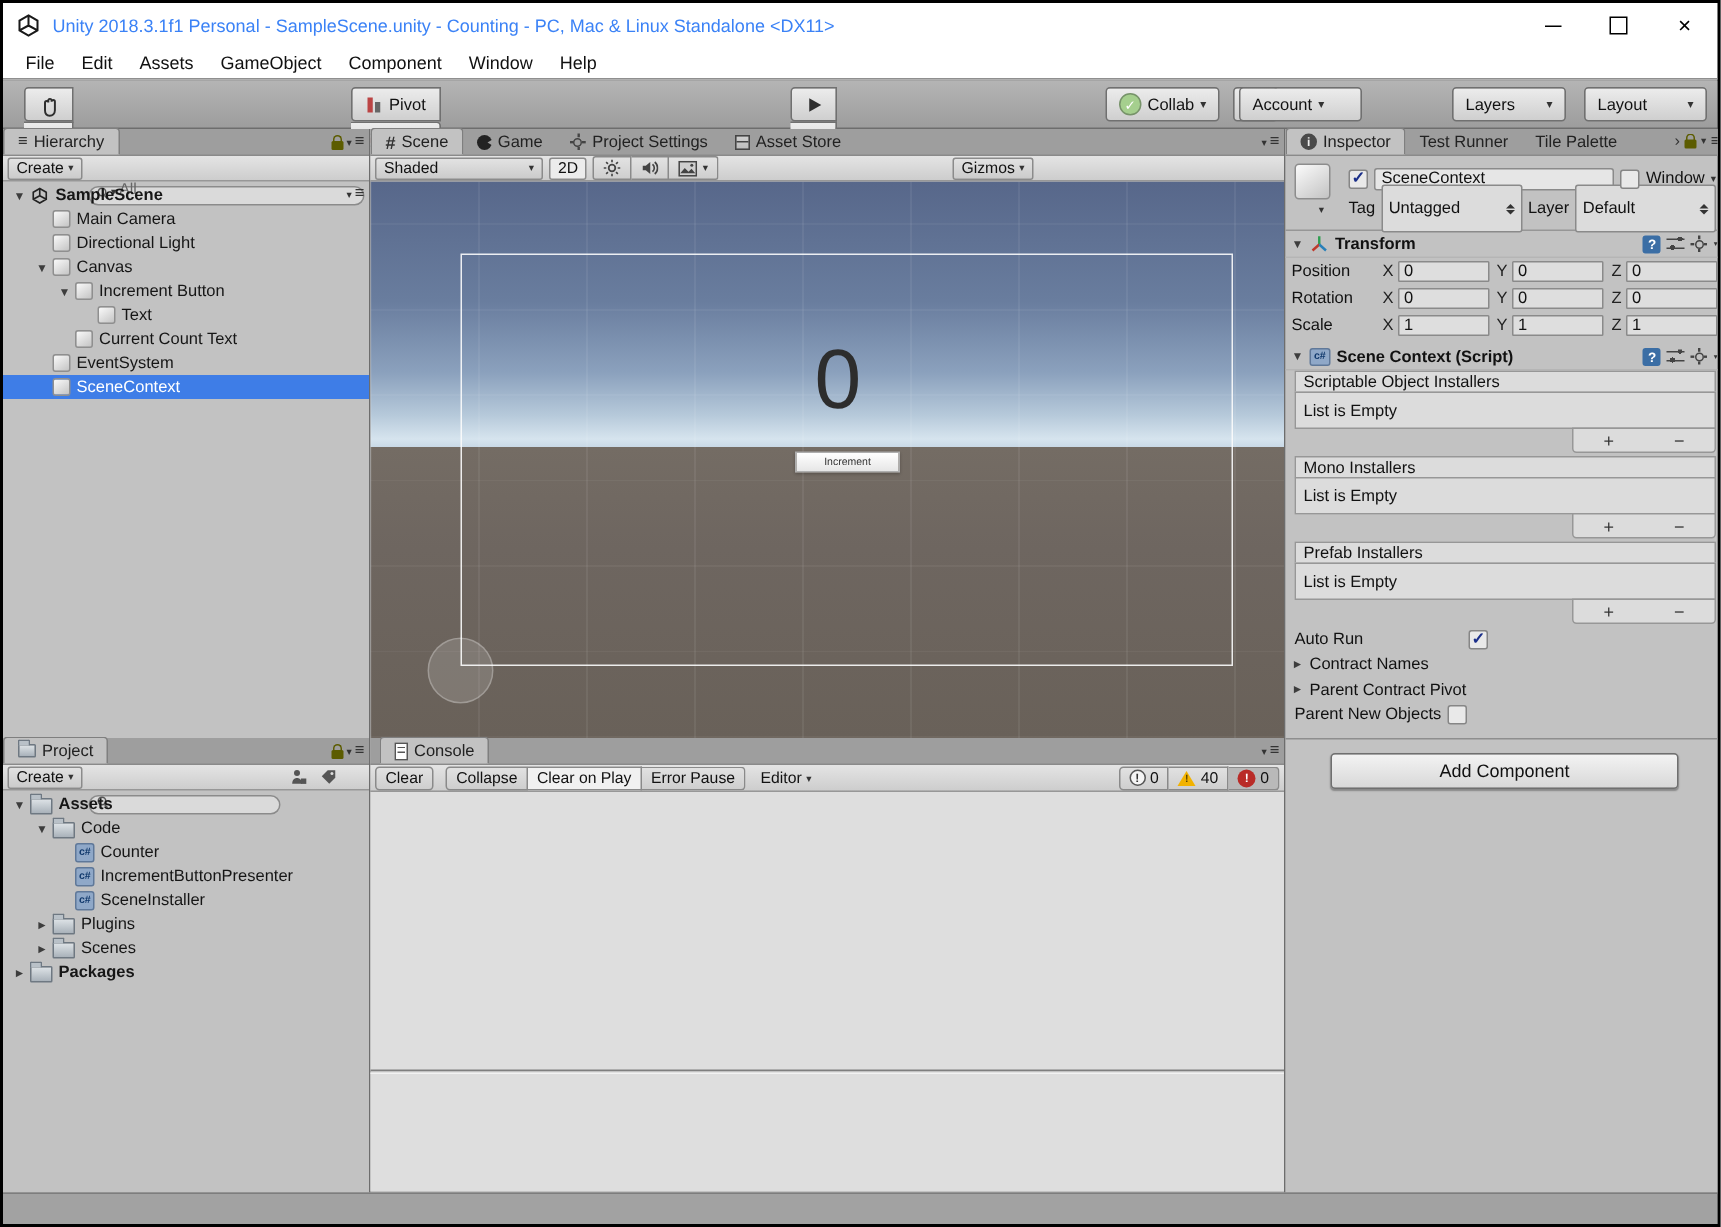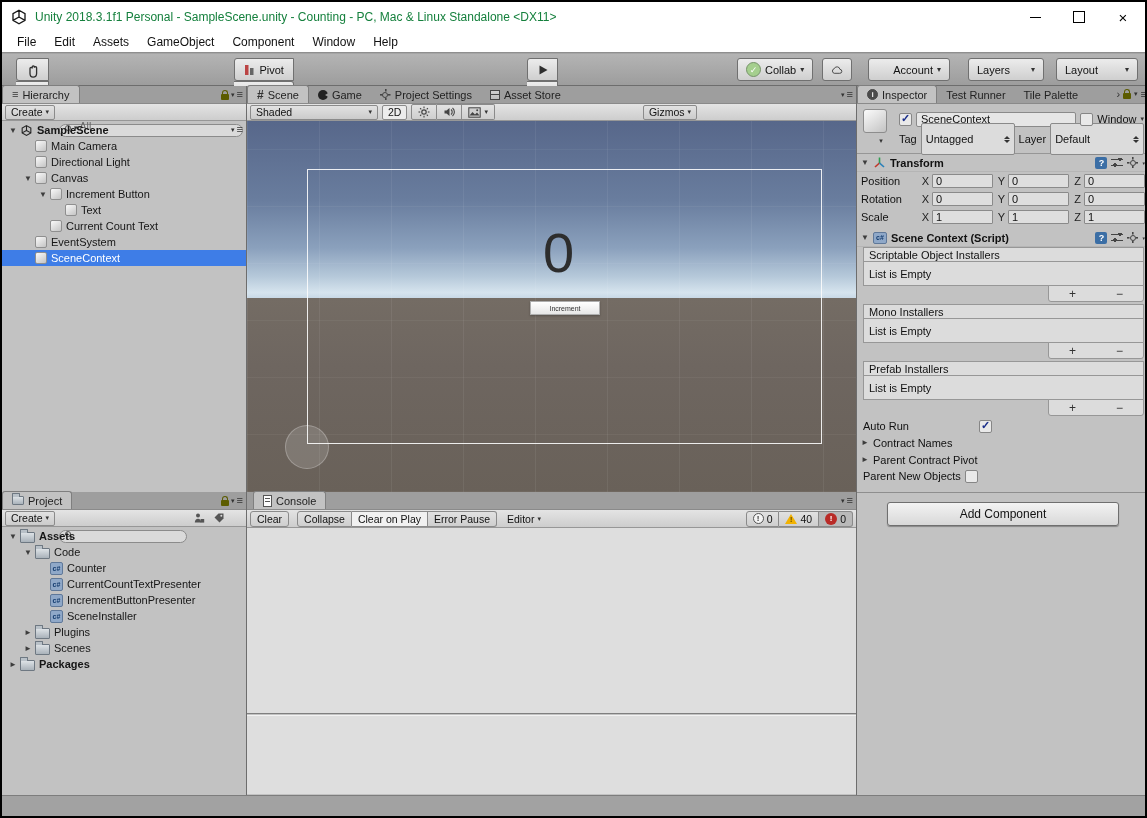--- a/index.html
+++ b/index.html
@@ -1,20 +1,20 @@
 <!DOCTYPE html>
 <html><head>
 <meta charset="utf-8">
 <style>
   html,body{margin:0;padding:0;background:#6f6f6f;font-family:"Liberation Sans",sans-serif;}
   .window{position:relative;width:1143px;height:814px;border:2px solid #000;background:#a5a5a5;overflow:hidden;
           font-size:11px;color:#111;-webkit-user-select:none;user-select:none;}
   
   .titlebar{position:absolute;left:0;top:0;right:0;height:30px;background:#fff;display:flex;align-items:center;padding-left:8px;box-sizing:border-box;}
-  .titlebar .title{font-size:12px;margin-left:7px;color:#15803d;white-space:nowrap;}
+  .titlebar .title{font-size:12px;margin-left:7px;color:#3b82f6;white-space:nowrap;}
   .wctrls{position:absolute;right:0;top:0;height:30px;display:flex;}
   .wbtn{width:44px;height:30px;display:flex;align-items:center;justify-content:center;color:#000;}
   .min-glyph{display:block;width:11px;height:1px;background:#000;}
   .max-glyph{display:block;width:10px;height:10px;border:1px solid #000;}
   .close-glyph{font-size:15px;line-height:1;}
   
   .menubar{position:absolute;left:0;top:30px;right:0;height:21px;background:#fff;display:flex;align-items:center;padding-left:6px;box-sizing:border-box;border-bottom:1px solid #8f8f8f;}
   .menu-item{font-size:12px;padding:0 9px;height:100%;display:flex;align-items:center;}
   
   .toolbar{position:absolute;left:0;top:52px;right:0;height:31px;background:linear-gradient(#b4b4b4,#9d9d9d);border-bottom:1px solid #6d6d6d;}
@@ -26,21 +26,21 @@
   .tool{width:33px;padding:0;}
   .tool.active{background:linear-gradient(#5c5c5c,#7b7b7b);}
   .tool.active svg *{stroke:#f0f0f0;}
   .tool.active svg .fl{fill:#f0f0f0;stroke:none;}
   .dd-arrow{font-size:8px;color:#333;line-height:1;}
   .tools-pos{position:absolute;left:14px;top:4px;}
   .pivot-pos{position:absolute;left:232px;top:4px;}
   .play-pos{position:absolute;left:525px;top:4px;}
   .collab-pos{position:absolute;left:735px;top:4px;}
   .cloud-pos{position:absolute;left:820px;top:4px;width:30px;}
-  .account-pos{position:absolute;left:866px;top:4px;width:82px;justify-content:flex-end;}
+  .account-pos{position:absolute;left:824px;top:4px;width:82px;justify-content:flex-start;}
   .layers-pos{position:absolute;left:966px;top:4px;width:76px;justify-content:space-between;}
   .layout-pos{position:absolute;left:1054px;top:4px;width:82px;justify-content:space-between;}
   .collab-badge{width:13px;height:13px;border-radius:50%;background:#a5cf8e;border:1px solid #77936a;color:#fff;font-size:9px;display:flex;align-items:center;justify-content:center;}
   
   .panel{position:absolute;background:#c2c2c2;box-sizing:border-box;}
   .p-hier{left:0;top:84px;width:245px;height:406px;border-right:1px solid #6d6d6d;}
   .p-proj{left:0;top:490px;width:245px;height:303px;border-right:1px solid #6d6d6d;}
   .p-scene{left:245px;top:84px;width:610px;height:406px;border-right:1px solid #6d6d6d;}
   .p-cons{left:245px;top:490px;width:610px;height:303px;border-right:1px solid #6d6d6d;}
   .p-insp{left:855px;top:84px;width:292px;height:709px;}
@@ -381,21 +381,21 @@
       <span class="tab">
         <span class="crate"></span>
         <span>Asset Store</span>
       </span>
       <span class="panel-menu">
         <span class="tri-sm">▾</span>
         <span class="bars">≡</span>
       </span>
     </div>
     <div class="striprow">
-      <span class="flatbtn" style="width:128px;justify-content:space-between">
+      <span class="flatbtn" style="width:112px;justify-content:space-between">
         <span>Shaded</span>
         <span class="tri-sm">▾</span>
       </span>
       <span class="flatbtn" style="background:#ececec">
         <span>2D</span>
       </span>
       <span class="mjoin">
         <span class="minibtn" style="border-radius:2px 0 0 2px">
           <svg width="12" height="12" viewBox="0 0 12 12">
               <circle cx="6" cy="6" r="2.2" fill="none" stroke="#444" stroke-width="1.2"></circle>
@@ -492,25 +492,20 @@
       </div>
       <div class="trow d1">
         <span class="arrow">▼</span>
           <span class="folder"></span>
         <span class="label">Code</span>
       </div>
       <div class="trow d2">
         <span class="arrow"></span>
           <span class="cs">c#</span>
         <span class="label">Counter</span>
-      </div>
-      <div class="trow d2">
-        <span class="arrow"></span>
-          <span class="cs">c#</span>
-        <span class="label">CurrentCountTextPresenter</span>
       </div>
       <div class="trow d2">
         <span class="arrow"></span>
           <span class="cs">c#</span>
         <span class="label">IncrementButtonPresenter</span>
       </div>
       <div class="trow d2">
         <span class="arrow"></span>
           <span class="cs">c#</span>
         <span class="label">SceneInstaller</span>

